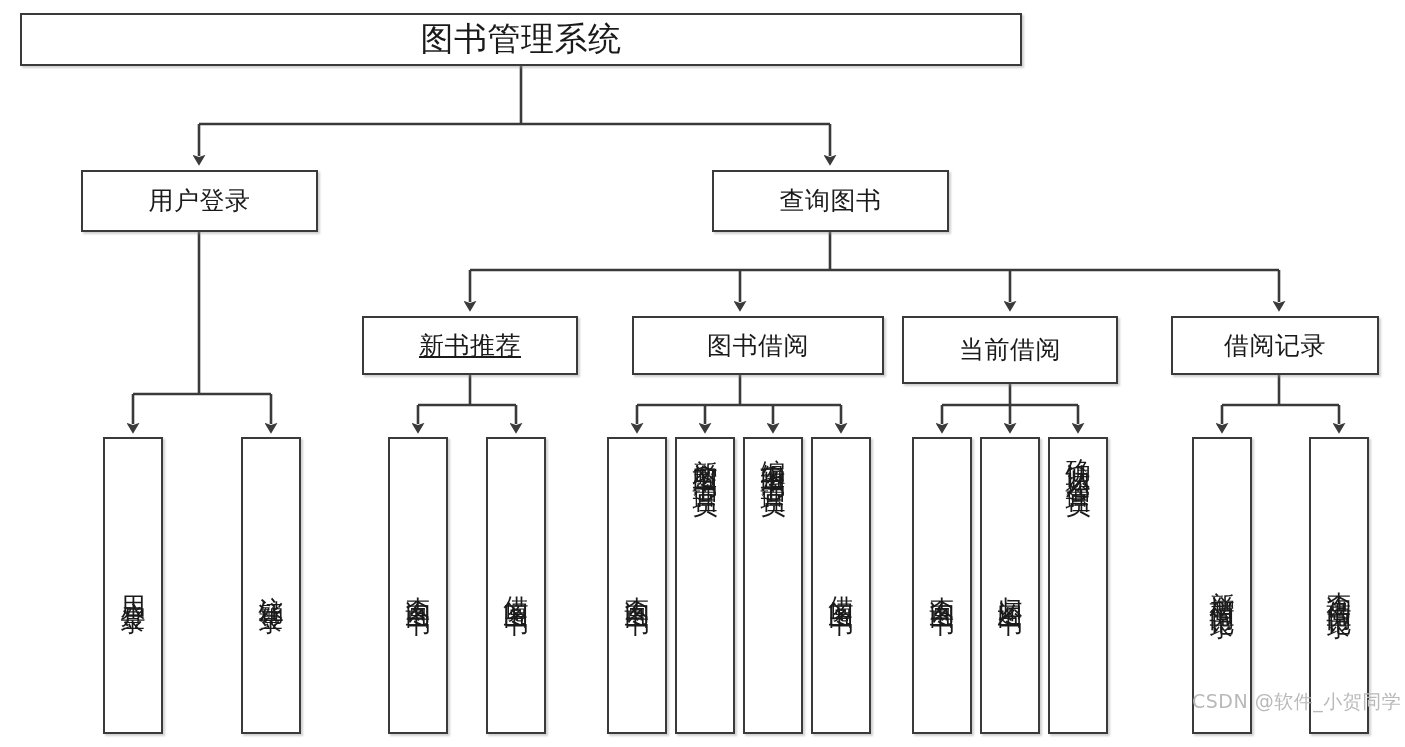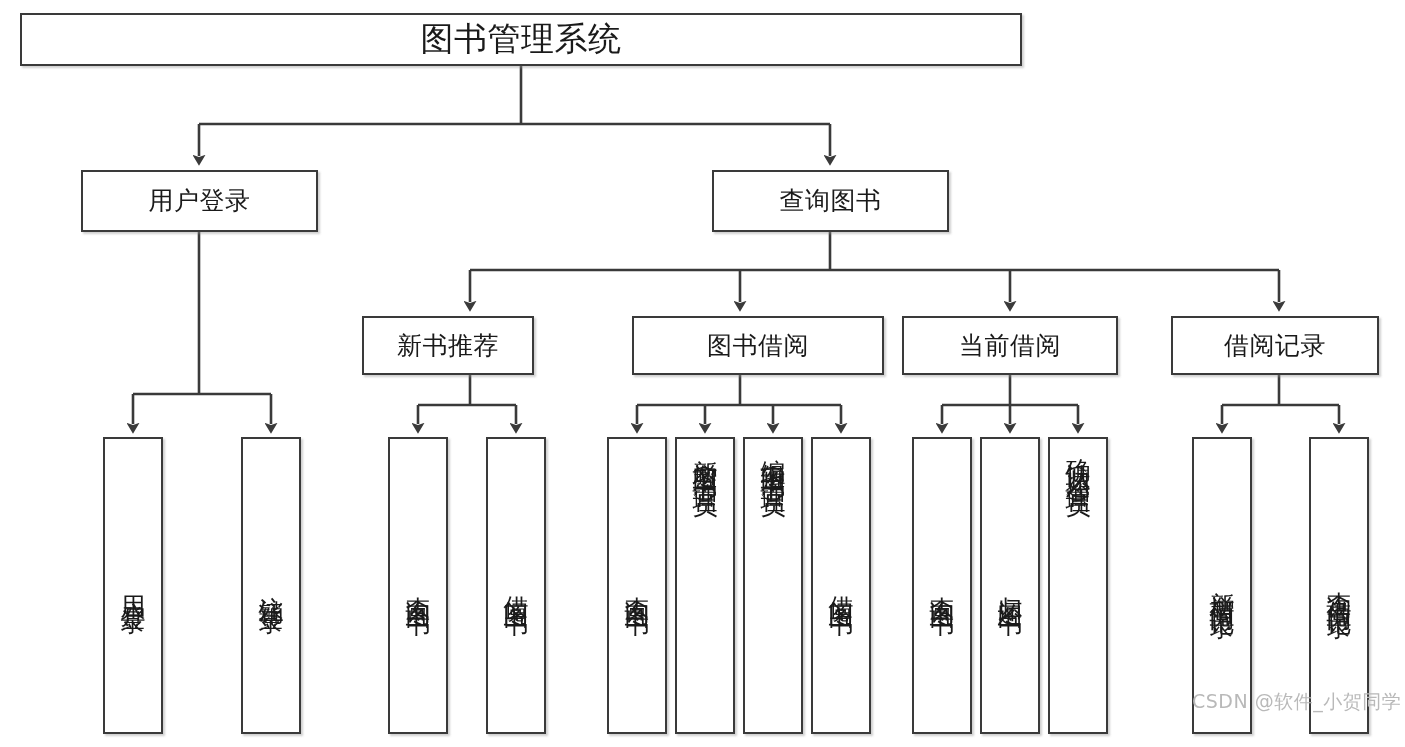--- a/index.html
+++ b/index.html
@@ -133,27 +133,27 @@
     <span class="label">图书管理系统</span>
   </div>
 
   <div class="node horiz" style="left:81px; top:170px; width:237px; height:62px;">
     <span class="label">用户登录</span>
   </div>
   <div class="node horiz" style="left:712px; top:170px; width:237px; height:62px;">
     <span class="label">查询图书</span>
   </div>
 
-  <div class="node horiz" style="left:362px; top:316px; width:172px; height:59px;">
+  <div class="node horiz" style="left:362px; top:316px; width:216px; height:59px;text-decoration:underline;">
     <span class="label">新书推荐</span>
   </div>
   <div class="node horiz" style="left:632px; top:316px; width:252px; height:59px;">
     <span class="label">图书借阅</span>
   </div>
-  <div class="node horiz" style="left:902px; top:316px; width:216px; height:59px;">
+  <div class="node horiz" style="left:902px; top:316px; width:216px; height:68px;">
     <span class="label">当前借阅</span>
   </div>
   <div class="node horiz" style="left:1171px; top:316px; width:208px; height:59px;">
     <span class="label">借阅记录</span>
   </div>
 
   <div class="node vert mid" style="left:103px; top:437px; width:60px; height:297px;">
     <span class="label">用户登录</span>
   </div>
   <div class="node vert mid" style="left:241px; top:437px; width:60px; height:297px;">

